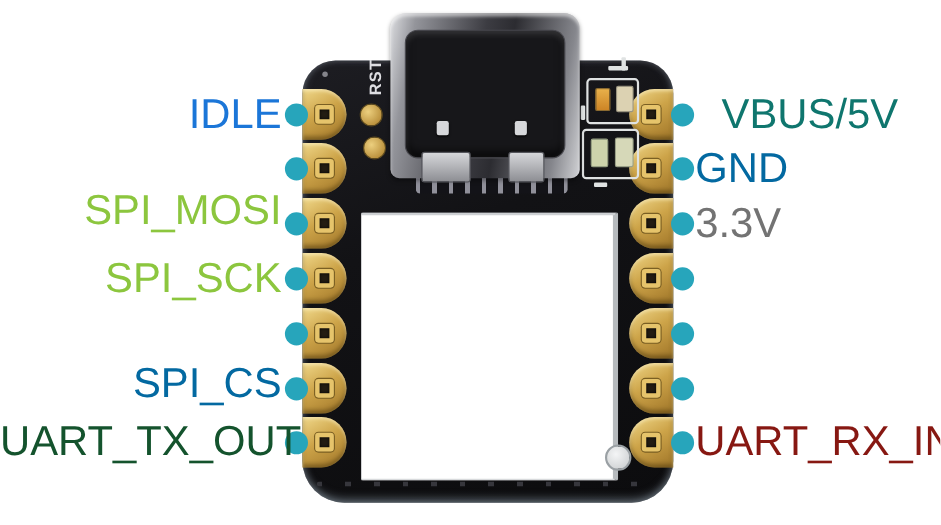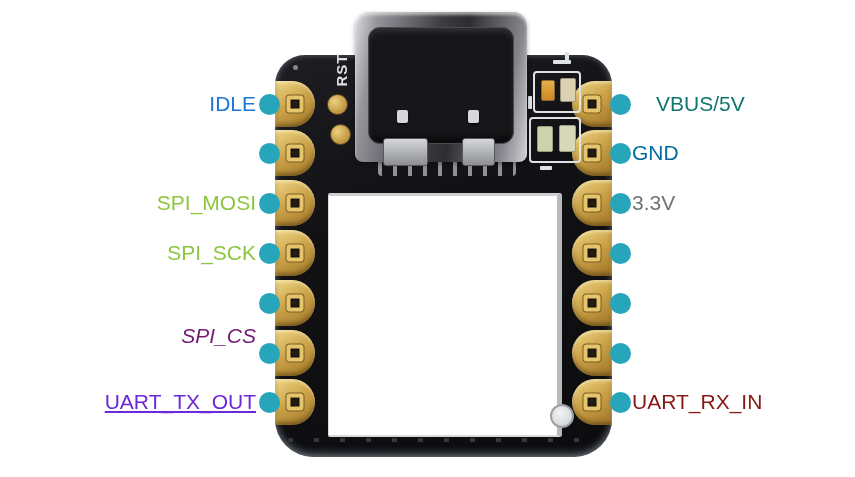--- a/index.html
+++ b/index.html
@@ -103,21 +103,21 @@
   .pad.left  { border-radius:0 23px 23px 0; left:275px; }
   .pad.right { border-radius:23px 0 0 23px; left:572px; }
   .hole {
     position:absolute; left:50%; top:50%; transform:translate(-50%,-50%);
     width:17px; height:17px; background:#241d13;
     border:4px solid #e6c46b; border-radius:3px;
     box-shadow:0 0 0 1px #7a5f23, inset 0 0 3px #000;
   }
   .dot { position:absolute; width:21px; height:21px; border-radius:50%; z-index:6; }
   .pin-label {
-    position:absolute; font-size:21px; font-weight:500; line-height:36px;
+    position:absolute; font-size:38px; font-weight:500; line-height:36px;
     white-space:nowrap; z-index:6;
   }
   .pin-label.left  { left:0;    width:256px; text-align:right; }
   .pin-label.right { left:632px; width:223px; text-align:left; }
 </style>
 </head>
 <body>
 
 <div class="stage">
 
@@ -163,40 +163,40 @@
       <div class="dot" style="top: 93.5px; left: 258.5px; background: rgb(39, 165, 187);"></div>
       <div class="pin-label left" style="top: 86px; color: rgb(27, 118, 216);">IDLE</div>
       <div class="pad left" style="top: 130px;">
         <div class="hole"></div>
       </div>
       <div class="dot" style="top: 142.5px; left: 258.5px; background: rgb(39, 165, 187);"></div>
       <div class="pad left" style="top: 180px;">
         <div class="hole"></div>
       </div>
       <div class="dot" style="top: 192.5px; left: 258.5px; background: rgb(39, 165, 187);"></div>
-      <div class="pin-label left" style="top: 185px; color: rgb(140, 198, 62);">SPI_MOSI</div>
+      <div class="pin-label left" style="top: 174px; color: rgb(140, 198, 62);">SPI_MOSI</div>
       <div class="pad left" style="top: 230px;">
         <div class="hole"></div>
       </div>
       <div class="dot" style="top: 242.5px; left: 258.5px; background: rgb(39, 165, 187);"></div>
       <div class="pin-label left" style="top: 235px; color: rgb(140, 198, 62);">SPI_SCK</div>
       <div class="pad left" style="top: 280px;">
         <div class="hole"></div>
       </div>
       <div class="dot" style="top: 292.5px; left: 258.5px; background: rgb(39, 165, 187);"></div>
       <div class="pad left" style="top: 330px;">
         <div class="hole"></div>
       </div>
       <div class="dot" style="top: 342.5px; left: 258.5px; background: rgb(39, 165, 187);"></div>
-      <div class="pin-label left" style="top: 318px; color: #701a75; font-style: italic;">SPI_CS</div>
+      <div class="pin-label left" style="top: 331px; color: #0369a1;">SPI_CS</div>
       <div class="pad left" style="top: 379px;">
         <div class="hole"></div>
       </div>
       <div class="dot" style="top: 391.5px; left: 258.5px; background: rgb(39, 165, 187);"></div>
-      <div class="pin-label left" style="top: 384px; color: #6d28d9; text-decoration: underline;">UART_TX_OUT</div>
+      <div class="pin-label left" style="top: 384px; color: #14532d;">UART_TX_OUT</div>
       <div class="pad right" style="top: 81px;">
         <div class="hole"></div>
       </div>
       <div class="dot" style="top: 93.5px; left: 609.5px; background: rgb(39, 165, 187);"></div>
       <div class="pin-label right" style="top: 86px; color: #0f766e; margin-left: 24px;">VBUS/5V</div>
       <div class="pad right" style="top: 130px;">
         <div class="hole"></div>
       </div>
       <div class="dot" style="top: 142.5px; left: 609.5px; background: rgb(39, 165, 187);"></div>
       <div class="pin-label right" style="top: 135px; color: #0369a1;">GND</div>

